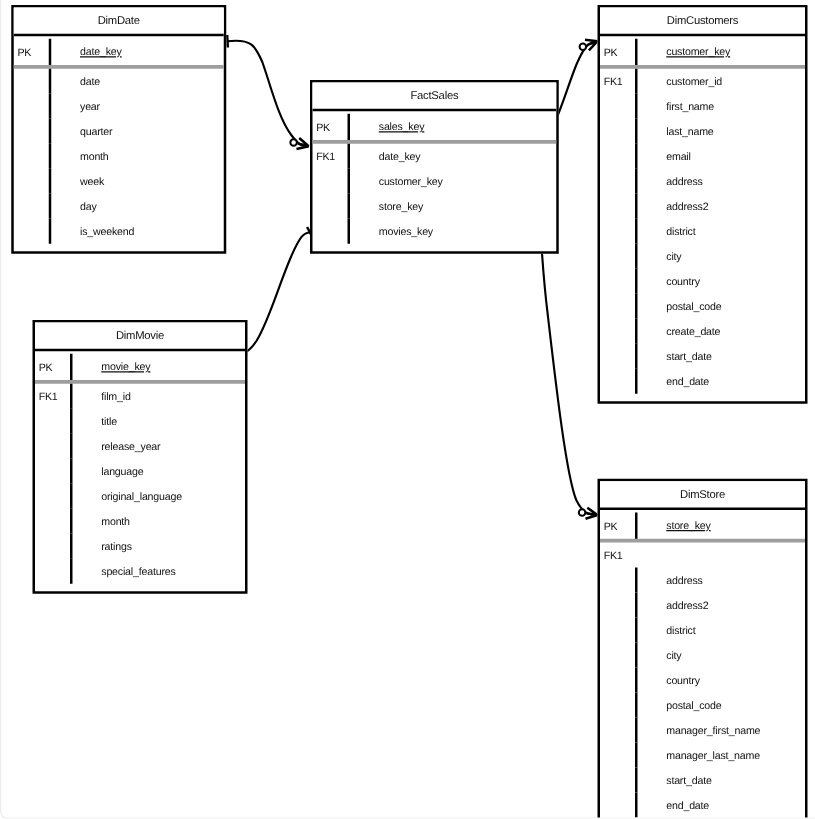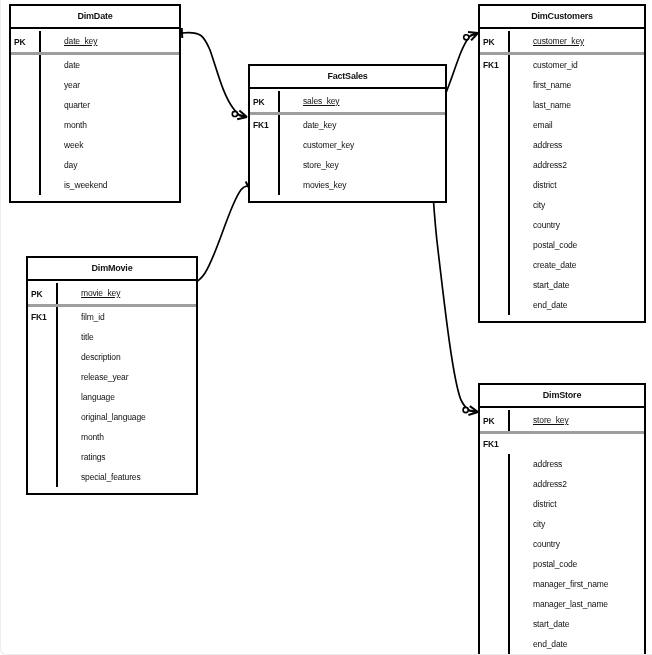--- a/index.html
+++ b/index.html
@@ -38,21 +38,21 @@
     position: absolute;
     box-sizing: border-box;
     background: #ffffff;
     border: 2px solid #000000;
   }
   .entity-title {
     height: 21px;
     line-height: 21px;
     text-align: center;
     font-size: 9px;
-    font-weight: bold;
+    font-weight: normal;
     letter-spacing: -0.2px;
     color: #111111;
     border-bottom: 2px solid #000000;
     background: #ffffff;
     white-space: nowrap;
     overflow: hidden;
   }
   .entity-body {
     position: relative;
   }
@@ -60,21 +60,21 @@
     position: relative;
     display: flex;
     align-items: center;
     height: 20px;
     box-sizing: border-box;
   }
   .attr-key {
     width: 28px;
     flex: 0 0 28px;
     font-size: 8.5px;
-    font-weight: bold;
+    font-weight: normal;
     color: #111111;
     padding-left: 3px;
     box-sizing: border-box;
     letter-spacing: -0.2px;
     white-space: nowrap;
   }
   .attr-name {
     flex: 1 1 auto;
     font-size: 8.5px;
     color: #111111;
@@ -282,24 +282,20 @@
           <div class="attr-row">
             <div class="attr-key">FK1</div>
             <div class="attr-name"><span class="txt">film_id</span></div>
           </div>
           <div class="attr-row">
             <div class="attr-key"></div>
             <div class="attr-name"><span class="txt">title</span></div>
           </div>
           <div class="attr-row">
             <div class="attr-key"></div>
-            <div class="attr-name"><span class="txt">description</span></div>
-          </div>
-          <div class="attr-row">
-            <div class="attr-key"></div>
             <div class="attr-name"><span class="txt">release_year</span></div>
           </div>
           <div class="attr-row">
             <div class="attr-key"></div>
             <div class="attr-name"><span class="txt">language</span></div>
           </div>
           <div class="attr-row">
             <div class="attr-key"></div>
             <div class="attr-name"><span class="txt">original_language</span></div>
           </div>

